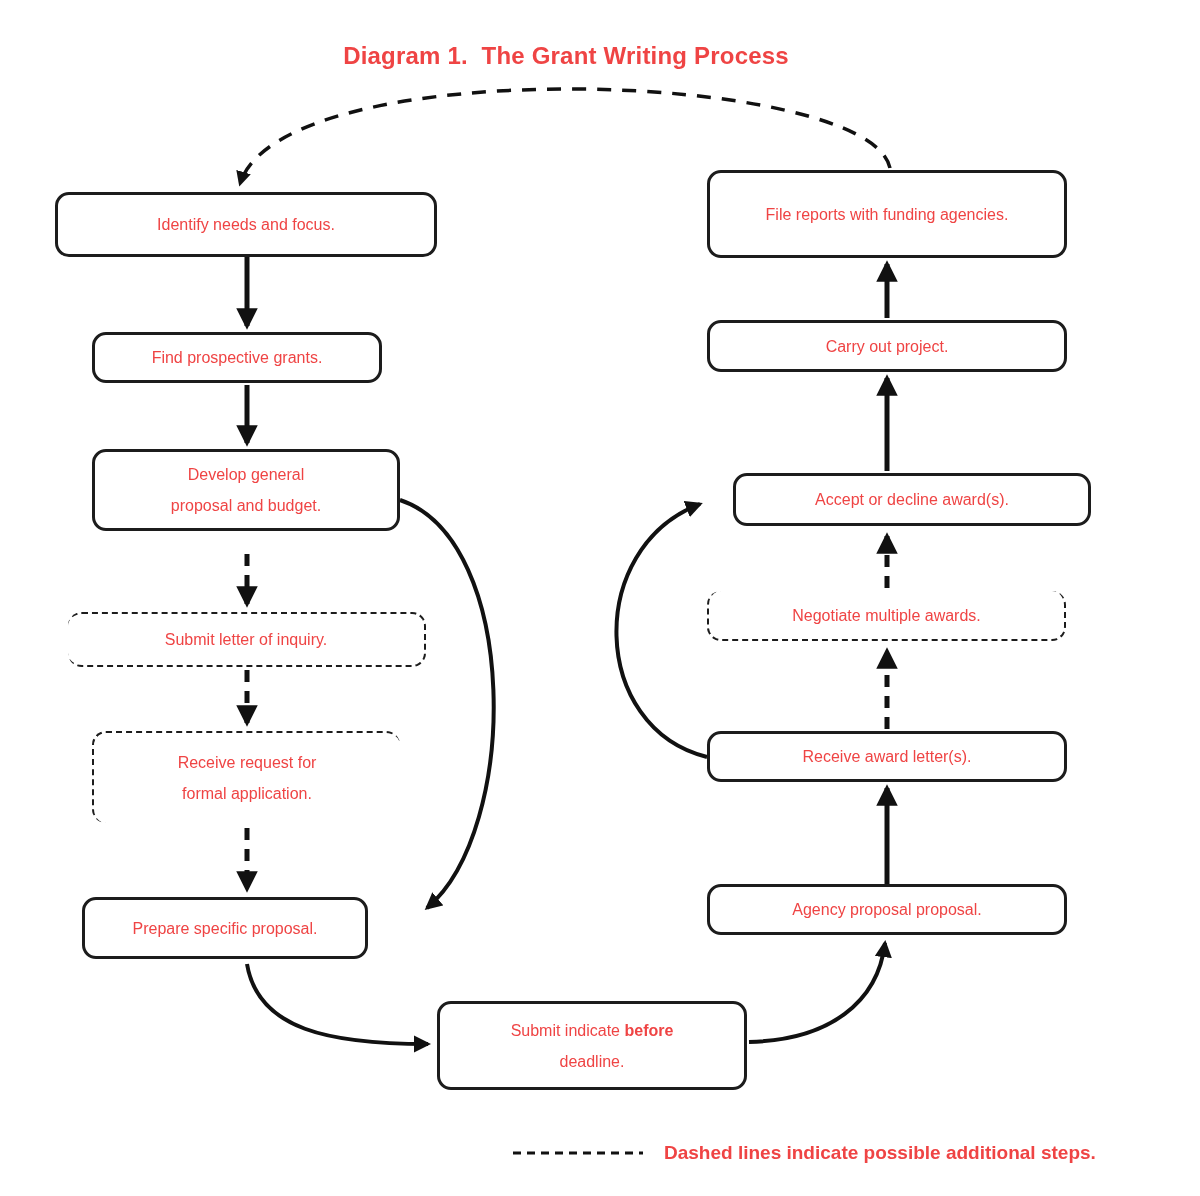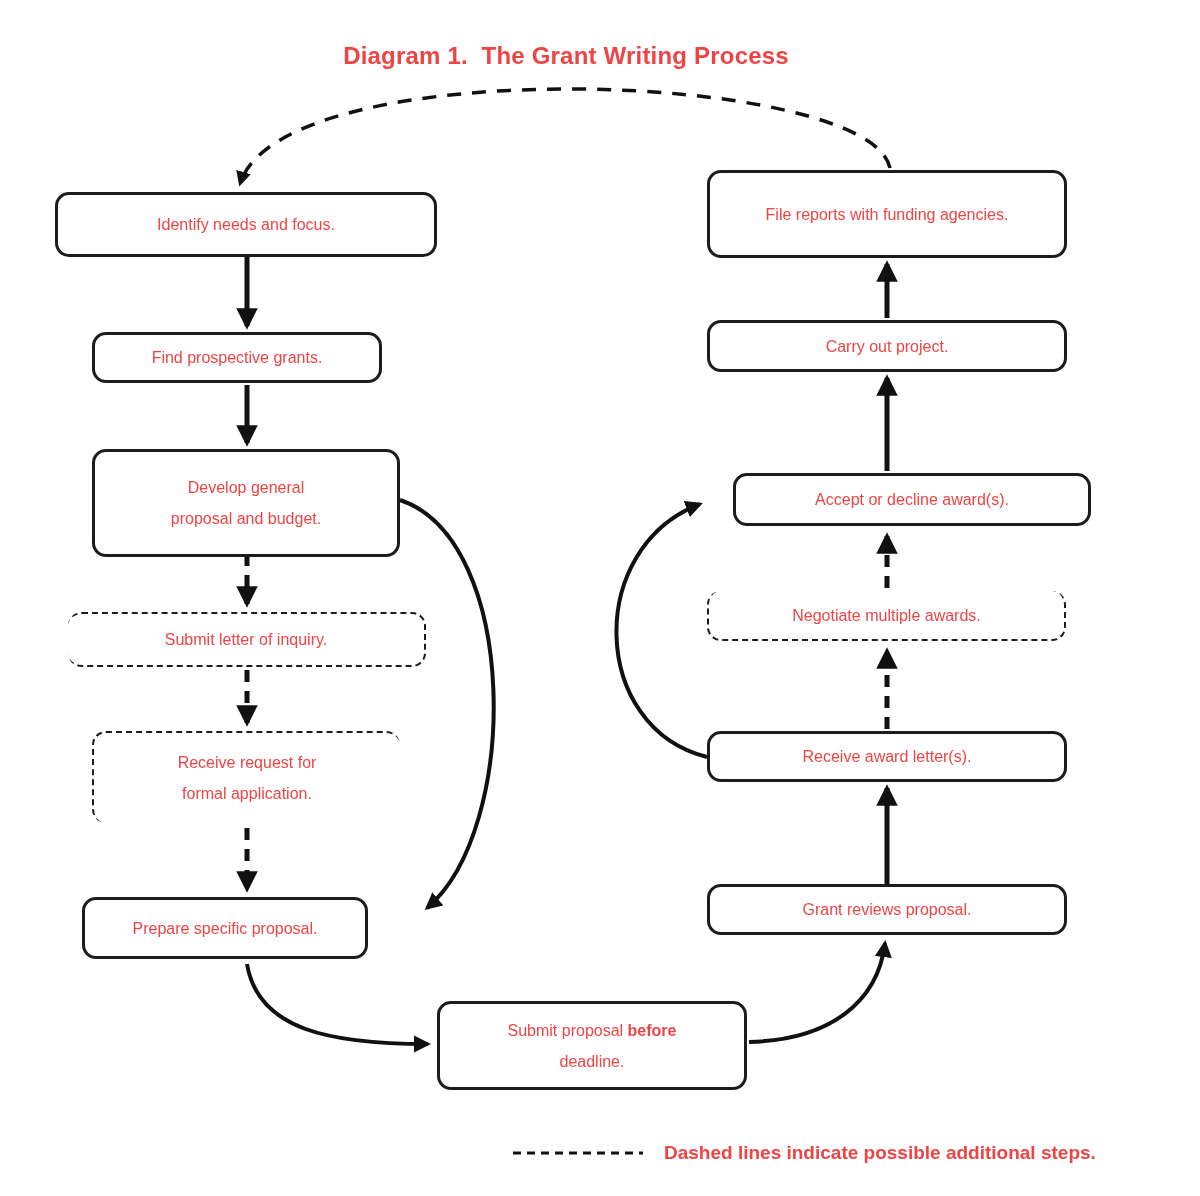--- a/index.html
+++ b/index.html
@@ -108,21 +108,21 @@
   <div class="title">Diagram 1.  The Grant Writing Process</div>
 
   <div class="node solid" style="left:55px; top:192px; width:382px; height:65px;">
     <span class="line">Identify needs and focus.</span>
   </div>
 
   <div class="node solid" style="left:92px; top:332px; width:290px; height:51px;">
     <span class="line">Find prospective grants.</span>
   </div>
 
-  <div class="node solid" style="left:92px; top:449px; width:308px; height:108px;">
+  <div class="node solid" style="left:92px; top:449px; width:308px; height:82px;">
     <span>
       <span class="line">Develop general</span>
       <span class="line">proposal and budget.</span>
     </span>
   </div>
 
   <div class="node dashed-trb" style="left:68px; top:612px; width:358px; height:55px;">
     <span class="line">Submit letter of inquiry.</span>
   </div>
 
@@ -132,27 +132,27 @@
       <span class="line">formal application.</span>
     </span>
   </div>
 
   <div class="node solid" style="left:82px; top:897px; width:286px; height:62px;">
     <span class="line">Prepare specific proposal.</span>
   </div>
 
   <div class="node solid" style="left:437px; top:1001px; width:310px; height:89px;">
     <span>
-      <span class="line"><span>Submit proposal </span><b>before</b></span>
+      <span class="line"><span>Submit indicate </span><b>before</b></span>
       <span class="line">deadline.</span>
     </span>
   </div>
 
   <div class="node solid" style="left:707px; top:884px; width:360px; height:51px;">
-    <span class="line">Grant reviews proposal.</span>
+    <span class="line">Agency proposal proposal.</span>
   </div>
 
   <div class="node solid" style="left:707px; top:731px; width:360px; height:51px;">
     <span class="line">Receive award letter(s).</span>
   </div>
 
   <div class="node dashed-lrb" style="left:707px; top:591px; width:359px; height:50px;">
     <span class="line">Negotiate multiple awards.</span>
   </div>
 

